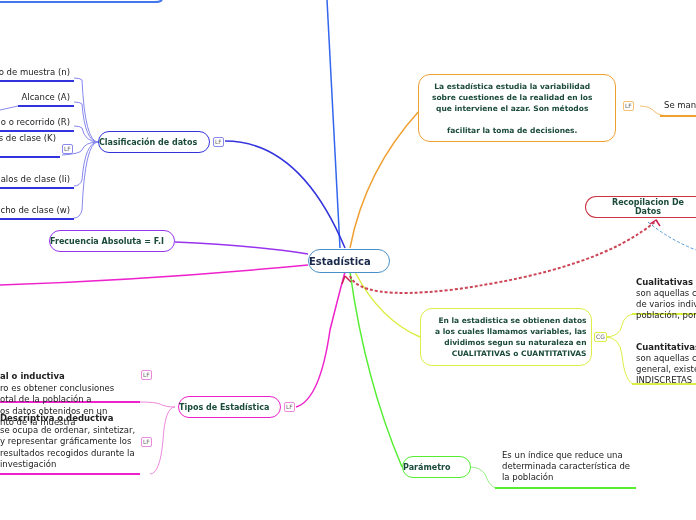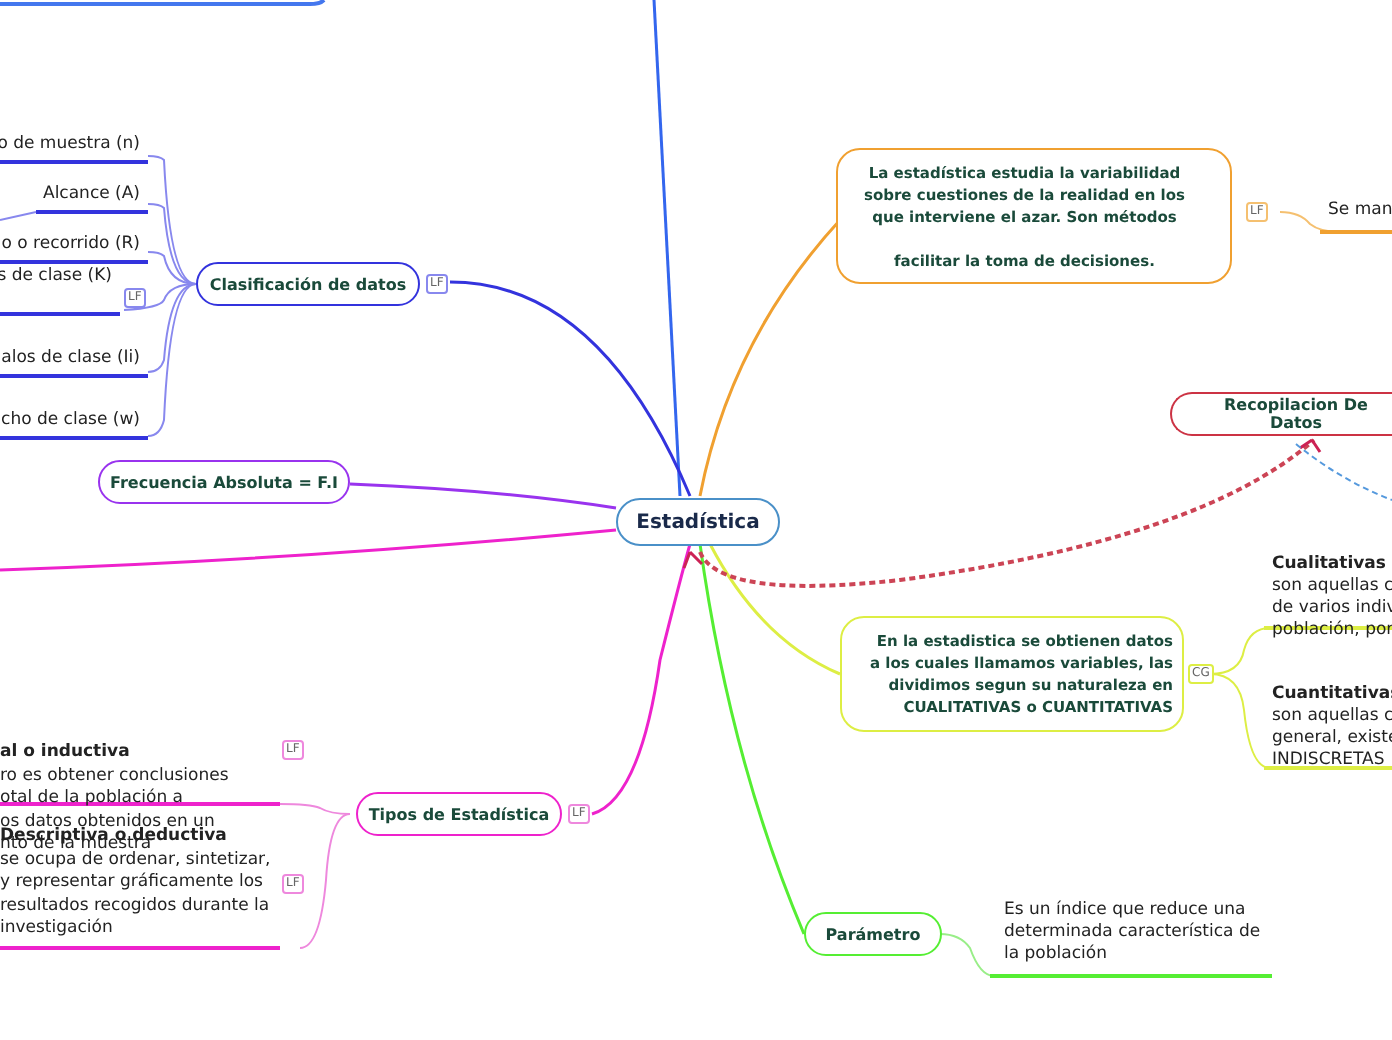--- a/index.html
+++ b/index.html
@@ -1,18 +1,18 @@
 <!DOCTYPE html>
 <html><head>
 <meta charset="utf-8">
 <style>
   html, body { margin:0; padding:0; }
   body { width:696px; height:520px; position:relative; overflow:hidden; background:#ffffff; font-family:"DejaVu Sans", sans-serif; }
   svg.links { position:absolute; left:0; top:0; width:696px; height:520px; }
-  .node { position:absolute; box-sizing:border-box; border-radius:12px; background:#fff; display:flex; align-items:center; justify-content:center; font-weight:bold; color:#1a4a3a; font-size:8px; text-align:center; cursor:pointer; }
+  .node { position:absolute; box-sizing:border-box; border-radius:12px; background:#fff; display:flex; align-items:center; font-weight:bold; color:#1a4a3a; font-size:8px; text-align:center; cursor:pointer; }
   .root { border:1.5px solid #4a90c8; color:#1a2a4a; font-size:10px; border-radius:13px; }
   .lf { position:absolute; font-size:6px; line-height:8px; padding:0 1px; border:1px solid; border-radius:2px; background:#fff; color:#666; }
   .txt { position:absolute; font-size:8.5px; line-height:11px; color:#222; white-space:nowrap; }
   .txt b { font-weight:bold; }
 </style>
 </head>
 <body>
 
 <svg class="links" viewBox="0 0 696 520">
 

